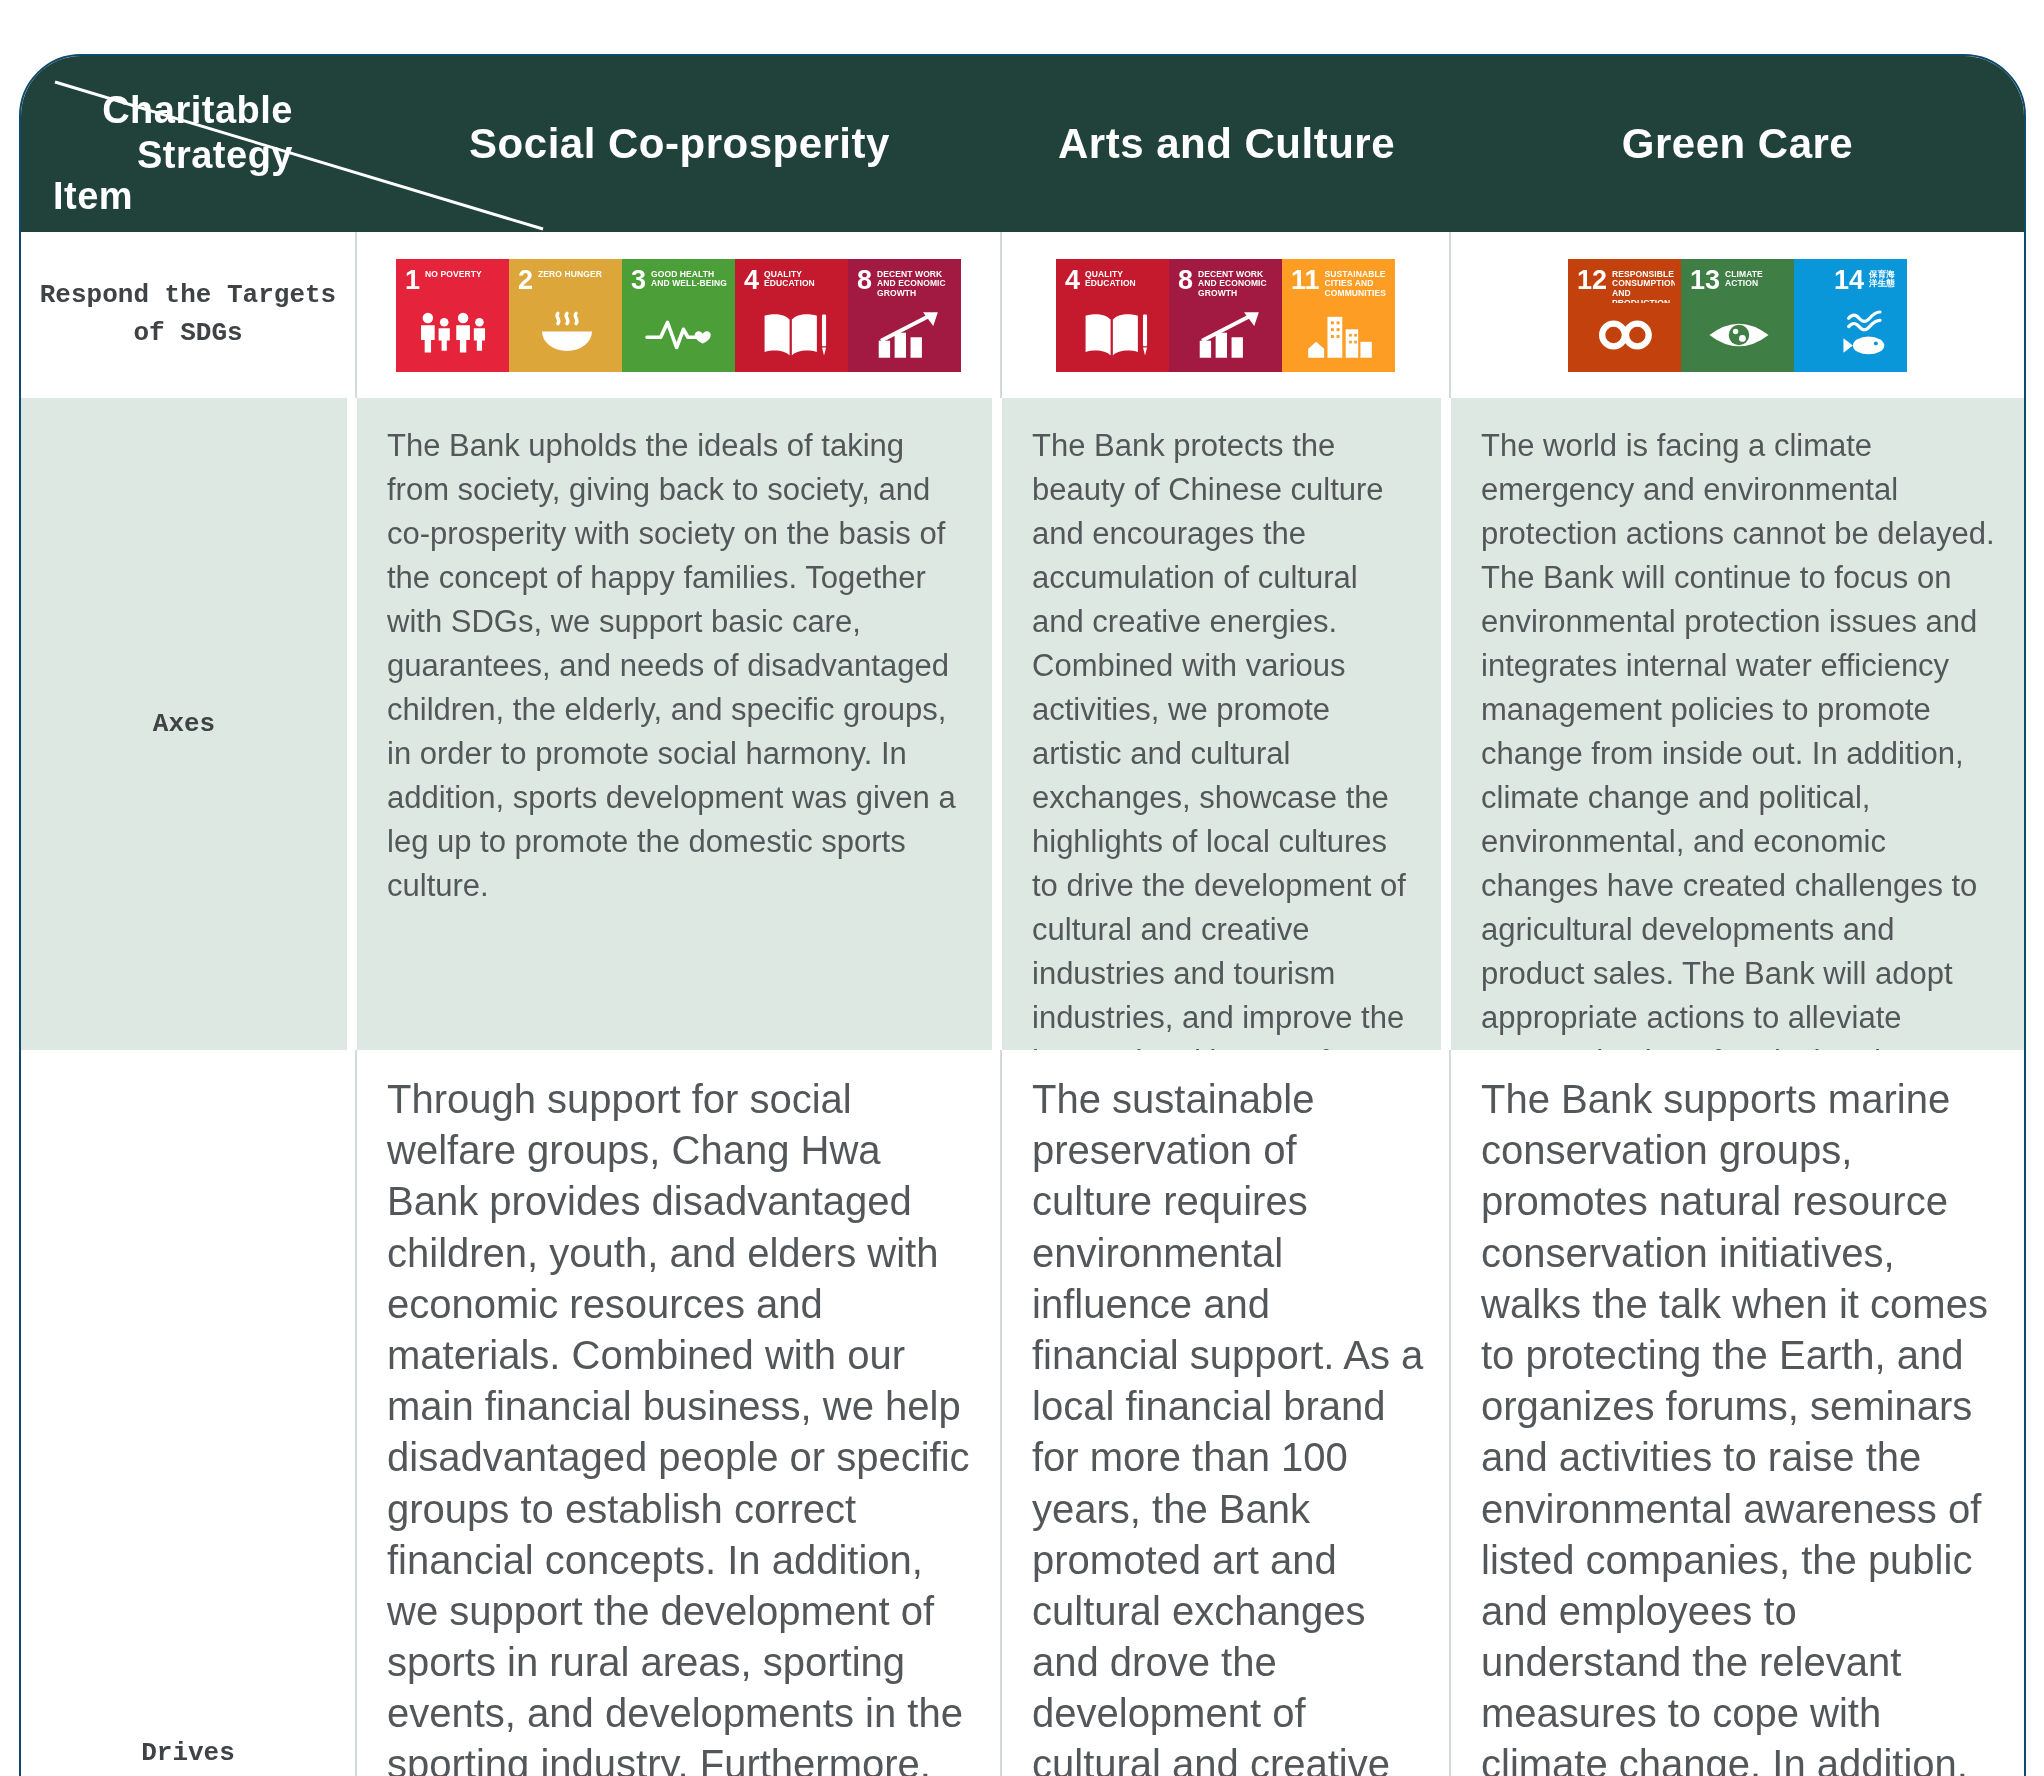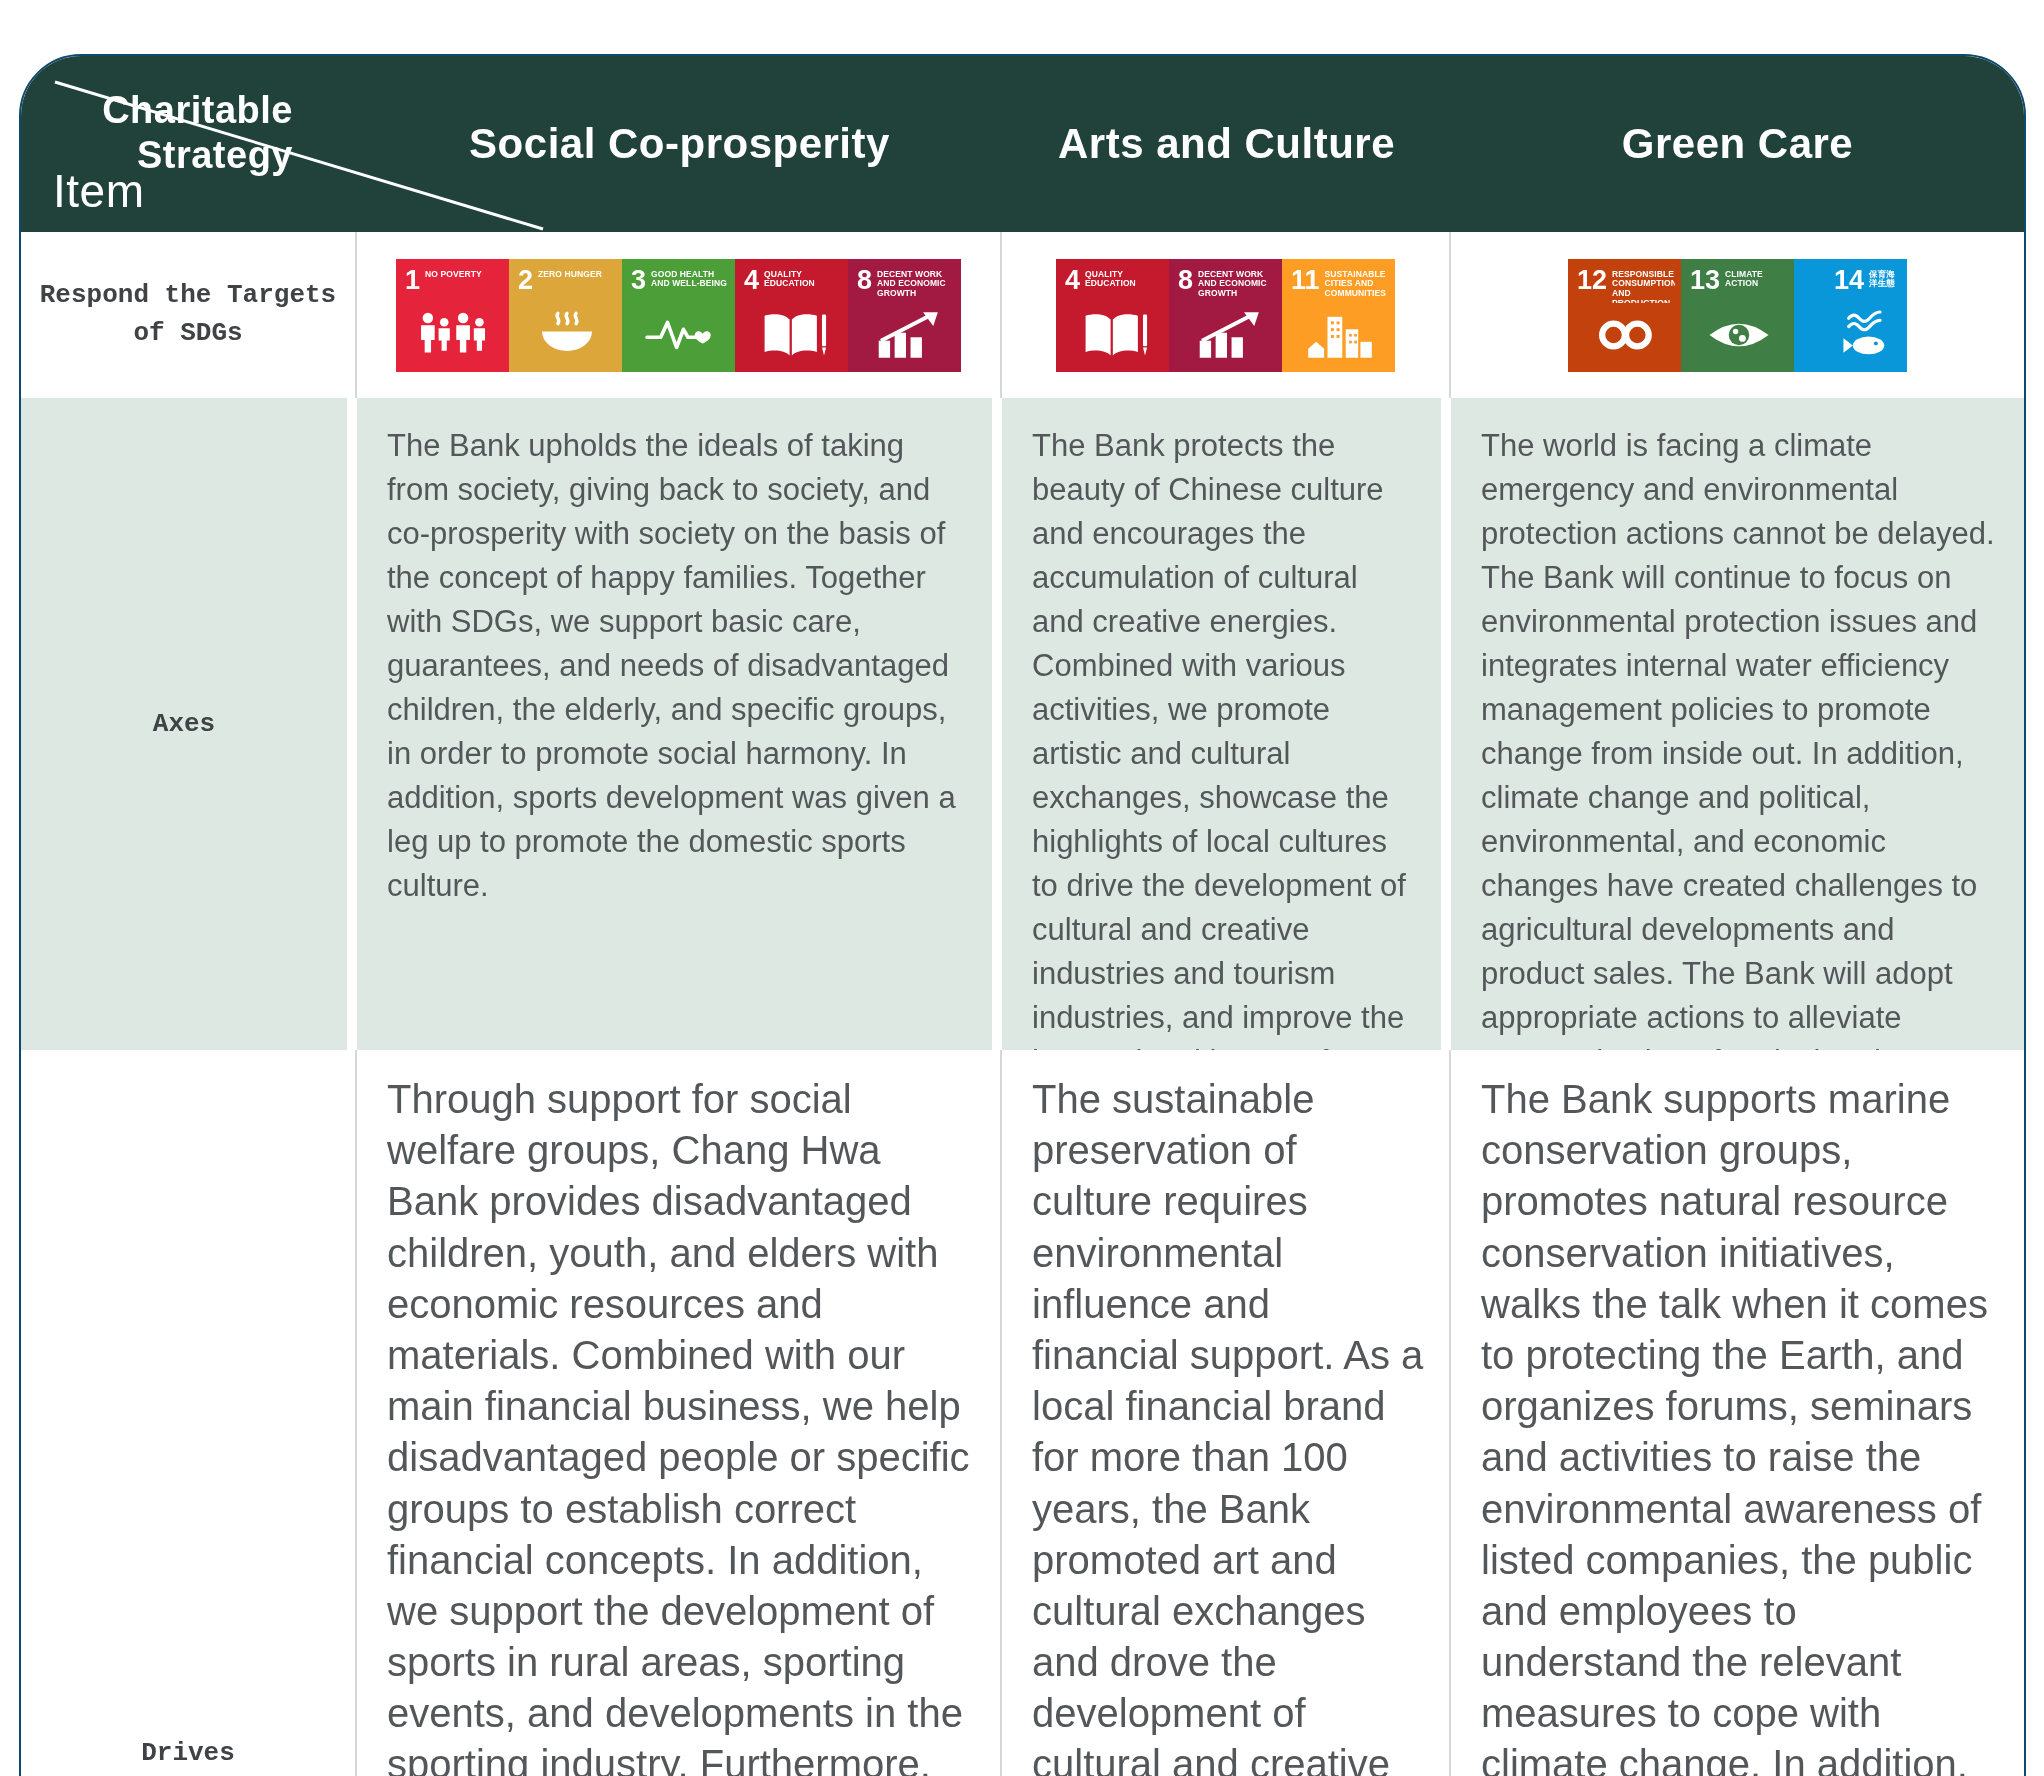--- a/index.html
+++ b/index.html
@@ -31,21 +31,21 @@
     font-weight:bold; font-size:42px; letter-spacing:0.5px;
   }
   .hd.corner { position:relative; display:block; }
   .corner-top {
     position:absolute; top:32px; right:64px; width:250px;
     text-align:right; font-size:38px; font-weight:bold; line-height:1.18;
     color:var(--header_text,#fff);
   }
   .corner-bottom {
     position:absolute; left:32px; bottom:14px;
-    font-size:46px; font-weight:normal; color:var(--header_text,#fff);
+    font-size:38px; font-weight:bold; color:var(--header_text,#fff);
   }
   .diag { position:absolute; top:0; left:0; pointer-events:none; z-index:5; }
 
   
   .cell { box-sizing:border-box; }
   .w-sep { border-right:2px solid var(--separator,#d3d9d6); }
   .g-sep { border-right:10px solid #ffffff; }
 
   .label-cell {
     display:flex; align-items:center; justify-content:center;

